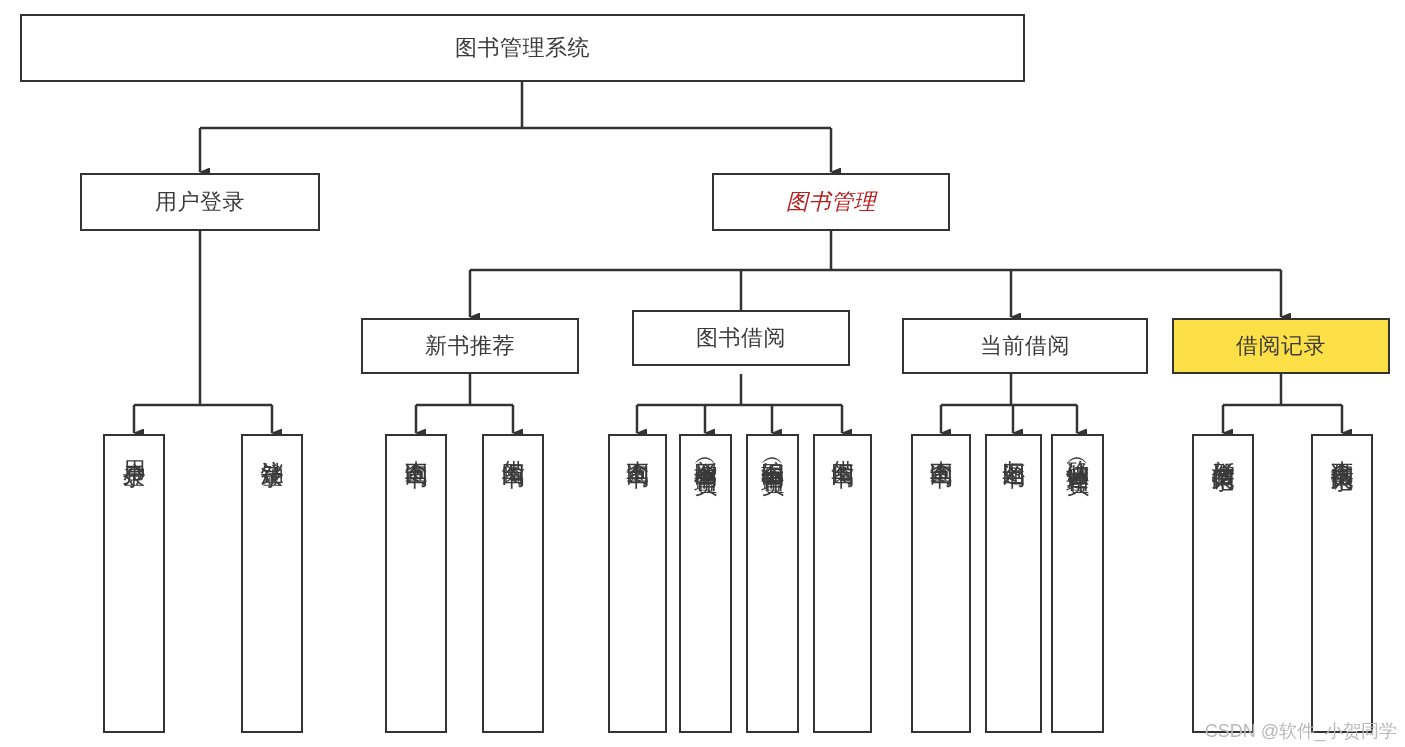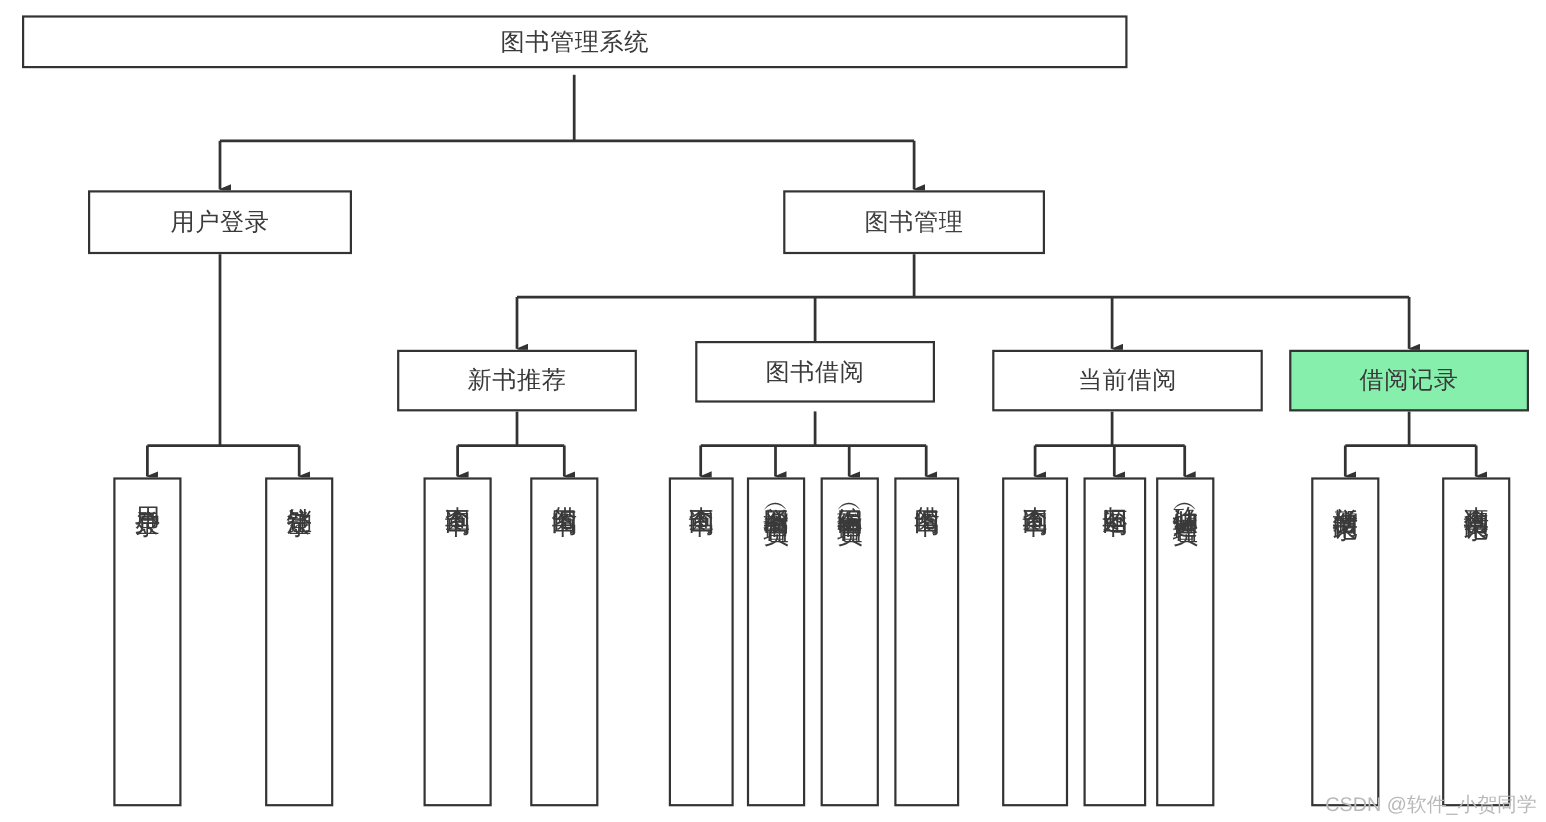--- a/index.html
+++ b/index.html
@@ -112,39 +112,39 @@
         <line x1="1013" y1="405" x2="1013" y2="433" marker-end="url(#arrowhead)"></line>
         <line x1="1077" y1="405" x2="1077" y2="433" marker-end="url(#arrowhead)"></line>
         <line x1="1281" y1="374" x2="1281" y2="405"></line>
         <line x1="1223" y1="405" x2="1342" y2="405"></line>
         <line x1="1223" y1="405" x2="1223" y2="433" marker-end="url(#arrowhead)"></line>
         <line x1="1342" y1="405" x2="1342" y2="433" marker-end="url(#arrowhead)"></line>
       </g>
   </svg>
 
   <div id="nodes-generated">
-      <div class="node horizontal" style="left: 20px; top: 14px; width: 1005px; height: 48px; border-color: rgb(51, 51, 51); background: rgb(255, 255, 255);">
+      <div class="node horizontal" style="left: 20px; top: 14px; width: 1005px; height: 68px; border-color: rgb(51, 51, 51); background: rgb(255, 255, 255);">
         <span class="node-label" style="color: rgb(58, 58, 58);">图书管理系统</span>
       </div>
       <div class="node horizontal" style="left: 80px; top: 173px; width: 240px; height: 58px; border-color: rgb(51, 51, 51); background: rgb(255, 255, 255);">
         <span class="node-label" style="color: rgb(58, 58, 58);">用户登录</span>
       </div>
       <div class="node horizontal" style="left: 712px; top: 173px; width: 238px; height: 58px; border-color: rgb(51, 51, 51); background: rgb(255, 255, 255);">
-        <span class="node-label" style="color: #404040;">图书管理</span>
+        <span class="node-label" style="color: #b91c1c; font-style: italic;">图书管理</span>
       </div>
       <div class="node horizontal" style="left: 361px; top: 318px; width: 218px; height: 56px; border-color: rgb(51, 51, 51); background: rgb(255, 255, 255); justify-content: center;">
         <span class="node-label" style="color: rgb(58, 58, 58);">新书推荐</span>
       </div>
       <div class="node horizontal" style="left: 632px; top: 310px; width: 218px; height: 56px; border-color: rgb(51, 51, 51); background: rgb(255, 255, 255);">
         <span class="node-label" style="color: rgb(58, 58, 58);">图书借阅</span>
       </div>
       <div class="node horizontal" style="left: 902px; top: 318px; width: 246px; height: 56px; border-color: rgb(51, 51, 51); background: rgb(255, 255, 255);">
         <span class="node-label" style="color: rgb(58, 58, 58);">当前借阅</span>
       </div>
-      <div class="node horizontal" style="left: 1172px; top: 318px; width: 218px; height: 56px; border-color: rgb(51, 51, 51); background: #86efac;">
+      <div class="node horizontal" style="left: 1172px; top: 318px; width: 218px; height: 56px; border-color: rgb(51, 51, 51); background: #fde047;">
         <span class="node-label" style="color: rgb(58, 58, 58);">借阅记录</span>
       </div>
       <div class="node vertical" style="left: 103px; top: 434px; width: 62px; height: 299px; border-color: rgb(51, 51, 51); background: rgb(255, 255, 255);">
         <span class="node-label" style="color: rgb(58, 58, 58);">用户登录</span>
       </div>
       <div class="node vertical" style="left: 241px; top: 434px; width: 62px; height: 299px; border-color: rgb(51, 51, 51); background: rgb(255, 255, 255);">
         <span class="node-label" style="color: rgb(58, 58, 58);">注销登录</span>
       </div>
       <div class="node vertical" style="left: 385px; top: 434px; width: 62px; height: 299px; border-color: rgb(51, 51, 51); background: rgb(255, 255, 255);">
         <span class="node-label" style="color: rgb(58, 58, 58);">查询图书</span>

